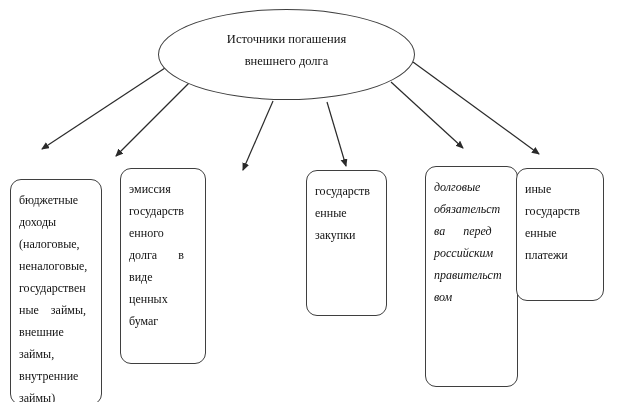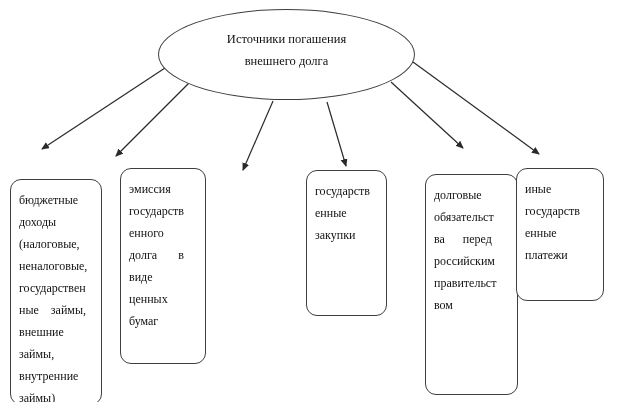--- a/index.html
+++ b/index.html
@@ -53,21 +53,21 @@
   .box-text {
     white-space: pre-wrap;
     font-size: 12px;
     line-height: 22px;
     word-break: break-word;
   }
   .box-1 { left: 10px;  top: 179px; width: 92px; height: 226px; }
   .box-2 { left: 120px; top: 168px; width: 86px; height: 196px; }
   .box-3 { left: 202px; top: 173px; width: 73px; height: 156px; }
   .box-4 { left: 306px; top: 170px; width: 81px; height: 146px; }
-  .box-5 { left: 425px; top: 174px; width: 93px; height: 221px; }
+  .box-5 { left: 425px; top: 166px; width: 93px; height: 221px; font-style: italic; }
   .box-6 { left: 516px; top: 168px; width: 88px; height: 133px; }
 </style>
 </head>
 <body>
 
 <div id="canvas">
 
   <svg id="arrow-layer" viewBox="0 0 621 402" xmlns="http://www.w3.org/2000/svg">
     <defs>
       <marker id="ah" markerWidth="9" markerHeight="8" refX="7" refY="3.5" orient="auto" markerUnits="userSpaceOnUse">

